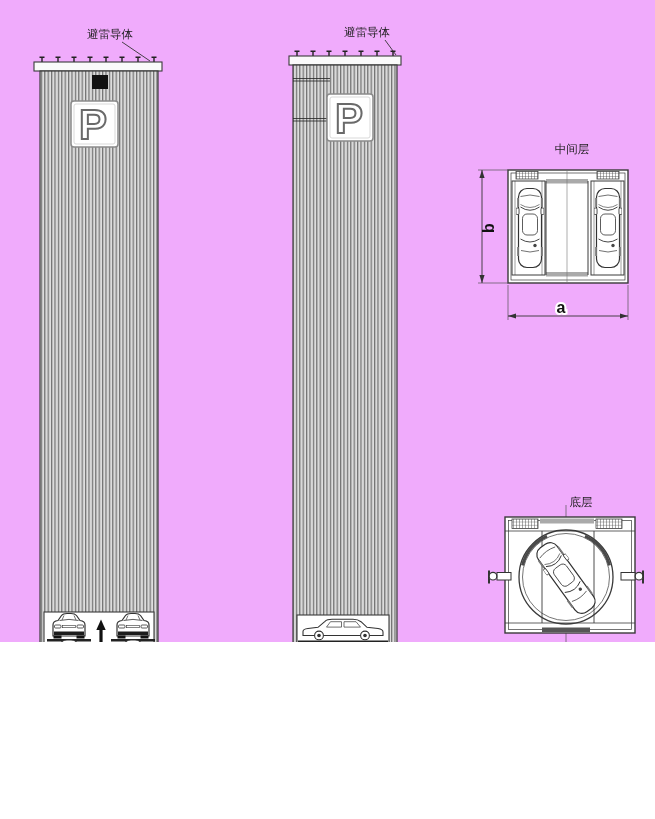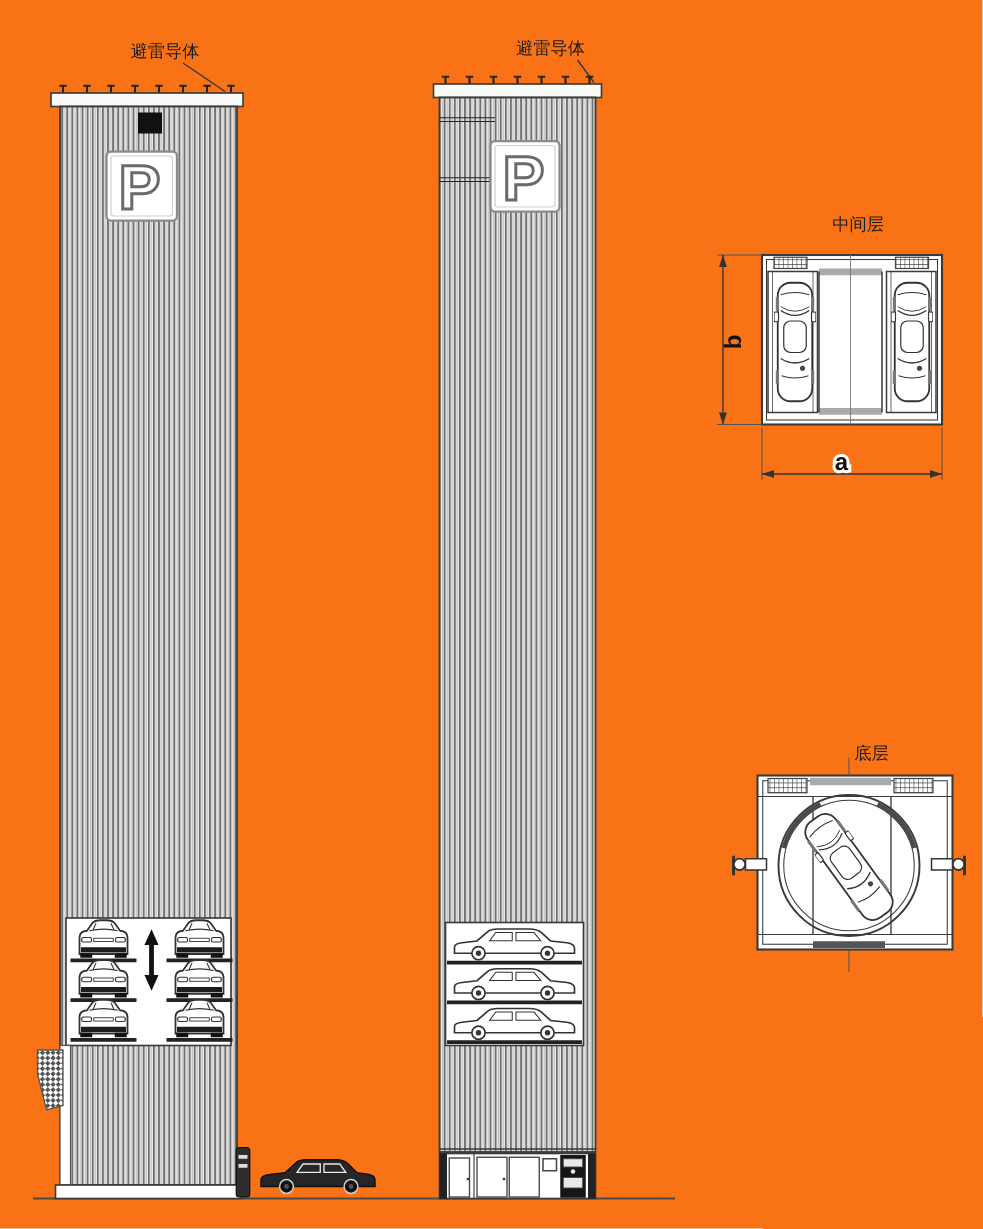--- a/index.html
+++ b/index.html
@@ -1,16 +1,16 @@
 <!DOCTYPE html>
 <html><head>
 <meta charset="utf-8">
 <style>
   html,body{margin:0;padding:0;background:#fff;}
-  .canvas{position:relative;width:655px;height:819px;background:#f97316;overflow:hidden;
+  .canvas{position:relative;width:655px;height:642px;background:#f0abfc;overflow:hidden;
           font-family:"Liberation Sans","DejaVu Sans",sans-serif;}
   svg{display:block}
   .cjk{font-family:"Liberation Sans","DejaVu Sans",sans-serif;font-size:11.5px;fill:#1c1c1c;}
   .dim{font-family:"Liberation Sans","DejaVu Sans",sans-serif;font-size:16px;font-weight:bold;fill:#111;}
   .signP{font-family:"Liberation Sans","DejaVu Sans",sans-serif;font-size:42px;font-weight:bold;
          fill:#ffffff;stroke:#6a6a6a;stroke-width:2px;}
 </style>
 </head>
 <body>
 

